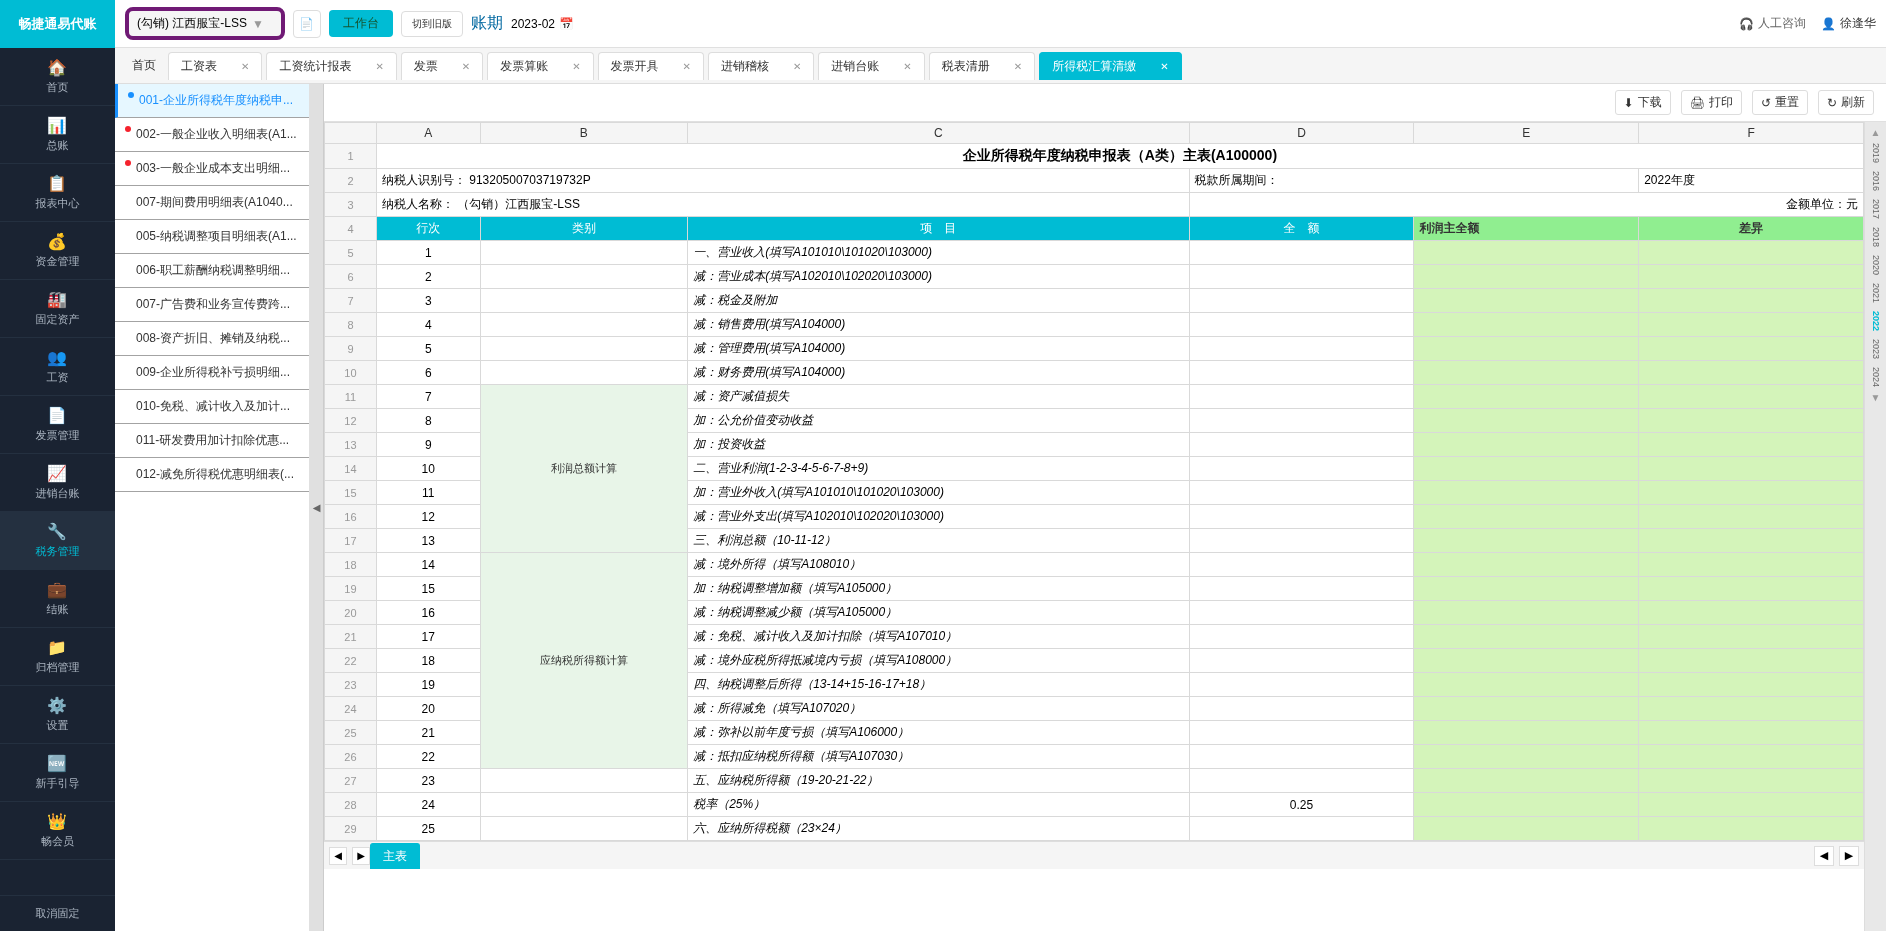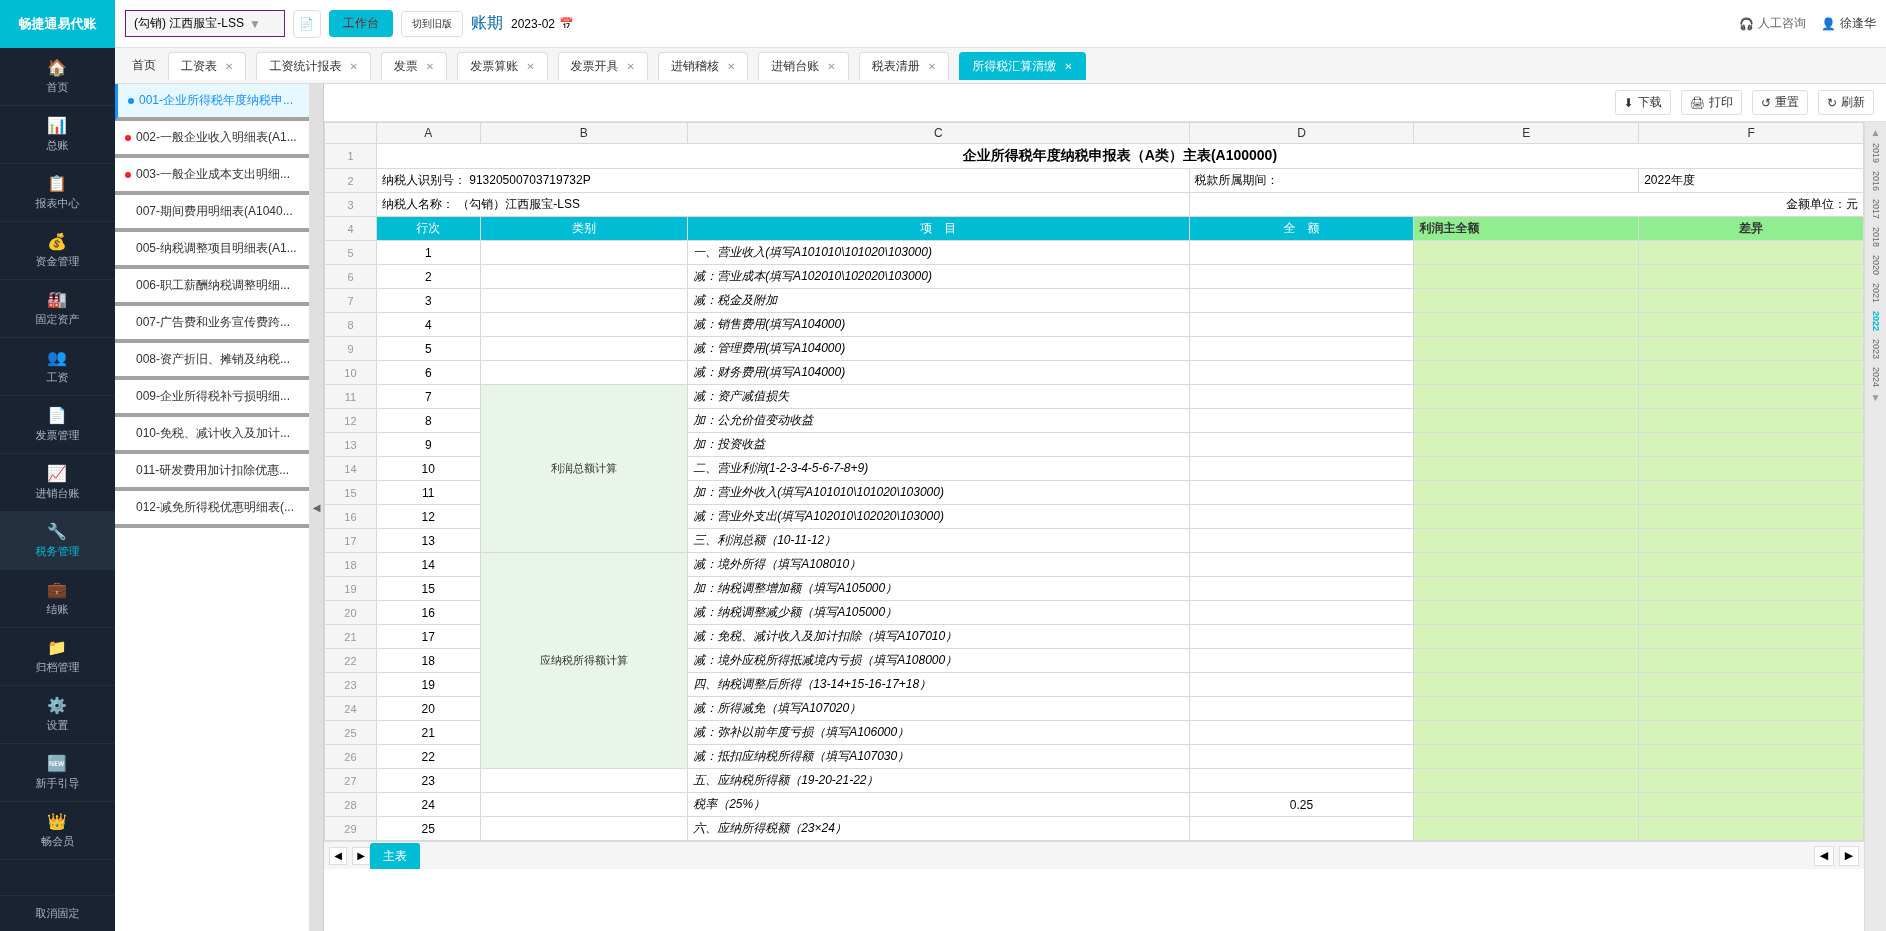--- a/index.html
+++ b/index.html
@@ -15,45 +15,45 @@
     .sidebar-item { display: flex; flex-direction: column; align-items: center; padding: 10px 5px; color: #aab4c0; cursor: pointer; border-bottom: 1px solid #243040; font-size: 11px; }
     .sidebar-item.active { background: #243040; color: #00bcd4; }
     .sidebar-item .si-icon { font-size: 16px; margin-bottom: 3px; }
     .sidebar-footer { padding: 10px; color: #aab4c0; font-size: 11px; text-align: center; cursor: pointer; border-top: 1px solid #243040; }
 
     
     .main-content { flex: 1; display: flex; flex-direction: column; overflow: hidden; }
 
     
     .top-header { height: 48px; background: white; display: flex; align-items: center; padding: 0 10px; border-bottom: 1px solid #e0e0e0; gap: 8px; }
-    .company-selector { display: flex; align-items: center; gap: 5px; background: #f5f5f5; border: 1px solid #701a75; border-radius: 0; padding: 4px 8px; cursor: pointer; font-size: 12px; min-width: 160px; }
+    .company-selector { display: flex; align-items: center; gap: 5px; background: #f5f5f5; border: 4px solid #701a75; border-radius: 8px; padding: 4px 8px; cursor: pointer; font-size: 12px; min-width: 160px; }
     .company-selector .arrow { color: #999; }
     .doc-icon { width: 28px; height: 28px; border: 1px solid #ddd; border-radius: 4px; display: flex; align-items: center; justify-content: center; cursor: pointer; color: #666; }
-    .workspace-btn { background: #00bcd4; color: #7f1d1d; border: none; border-radius: 4px; padding: 5px 14px; cursor: pointer; font-size: 12px; }
+    .workspace-btn { background: #00bcd4; color: #14532d; border: none; border-radius: 4px; padding: 5px 14px; cursor: pointer; font-size: 12px; }
     .switch-btn { background: white; border: 1px solid #ddd; border-radius: 4px; padding: 5px 10px; cursor: pointer; font-size: 10px; color: #333; }
     .account-label { font-size: 16px; color: #0369a1; }
     .account-period { display: flex; align-items: center; gap: 4px; font-size: 12px; }
     .top-header-right { margin-left: auto; display: flex; align-items: center; gap: 15px; font-size: 12px; color: #333; }
     .top-header-right .user-service { display: flex; align-items: center; gap: 4px; cursor: pointer; color: #666; }
     .top-header-right .username { display: flex; align-items: center; gap: 4px; cursor: pointer; }
 
     
     .tab-bar { height: 36px; background: #f5f5f5; display: flex; align-items: center; border-bottom: 1px solid #ddd; padding: 0 5px; overflow-x: auto; }
-    .tab-item { display: flex; align-items: center; gap: 4px; padding: 5px 12px; background: white; border: 1px solid #ddd; border-bottom: none; border-radius: 4px 4px 0 0; margin-right: 10px; cursor: pointer; font-size: 12px; white-space: nowrap; color: #333; }
+    .tab-item { display: flex; align-items: center; gap: 20px; padding: 5px 12px; background: white; border: 1px solid #ddd; border-bottom: none; border-radius: 4px 4px 0 0; margin-right: 4px; cursor: pointer; font-size: 12px; white-space: nowrap; color: #333; }
     .tab-item.active { background: #00bcd4; color: white; border-color: #00bcd4; }
     .tab-item .tab-close { margin-left: 4px; color: #999; font-size: 10px; }
     .tab-item.active .tab-close { color: white; }
     .tab-home { padding: 5px 12px; font-size: 12px; cursor: pointer; color: #333; }
 
     
     .content-area { flex: 1; display: flex; overflow: hidden; background: #f0f2f5; }
 
     
     .left-panel { width: 195px; background: white; border-right: 1px solid #e0e0e0; overflow-y: auto; flex-shrink: 0; }
-    .left-panel-item { padding: 8px 10px; font-size: 12px; cursor: pointer; border-bottom: 4px solid #a3a3a3; color: #333; display: flex; align-items: center; gap: 5px; }
+    .left-panel-item { padding: 8px 10px; font-size: 12px; cursor: pointer; border-bottom: 1px solid #a3a3a3; color: #333; display: flex; gap: 5px; }
     .left-panel-item.active { background: #e6f7ff; color: #1890ff; border-left: 3px solid #1890ff; }
     .left-panel-item .item-dot { width: 6px; height: 6px; border-radius: 50%; background: #1890ff; flex-shrink: 0; }
     .left-panel-item .item-dot.red { background: #f5222d; }
     .left-panel-item .item-dot.none { background: transparent; }
 
     
     .right-panel { flex: 1; display: flex; flex-direction: column; overflow: hidden; }
 
     
     .warning-bar { background: #fff7e6; border-bottom: 1px solid #ffe58f; padding: 6px 12px; font-size: 11px; color: #d46b08; line-height: 1.5; }

